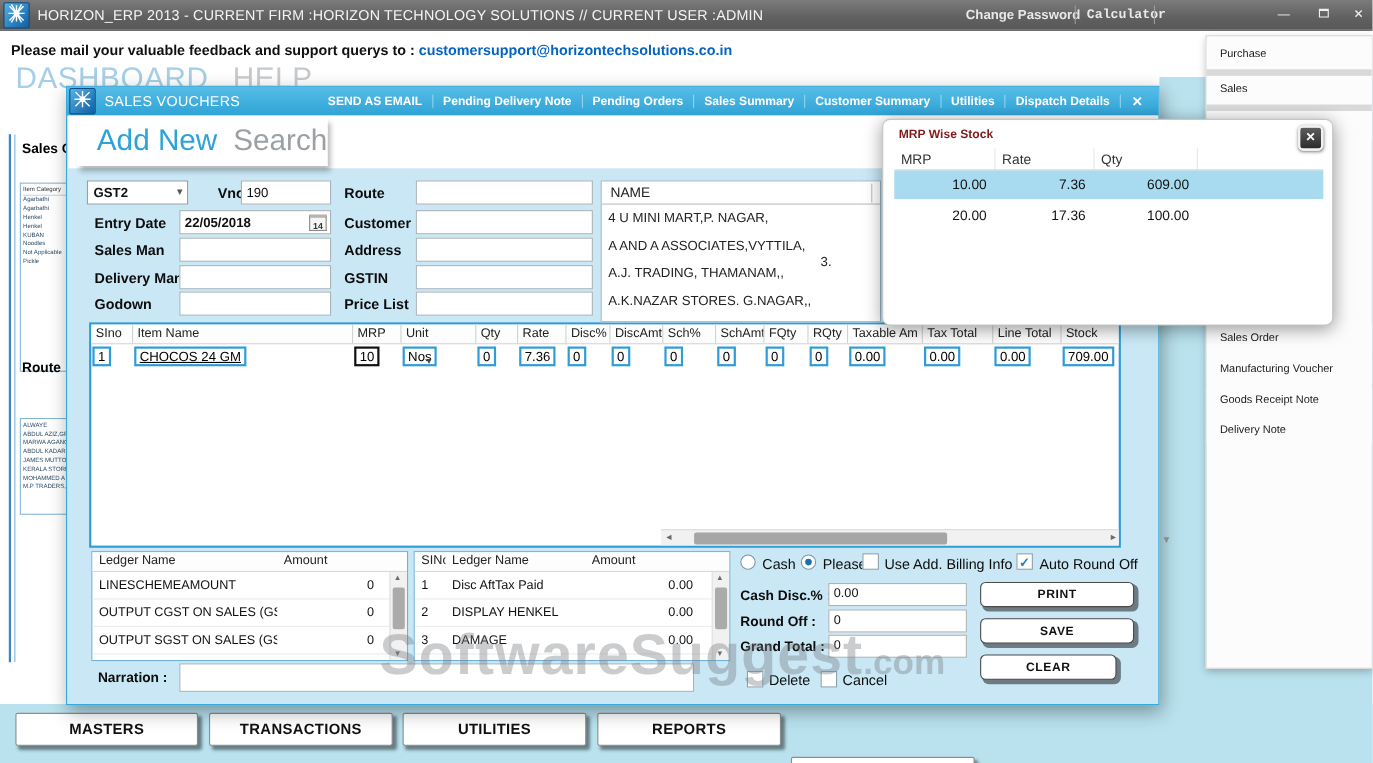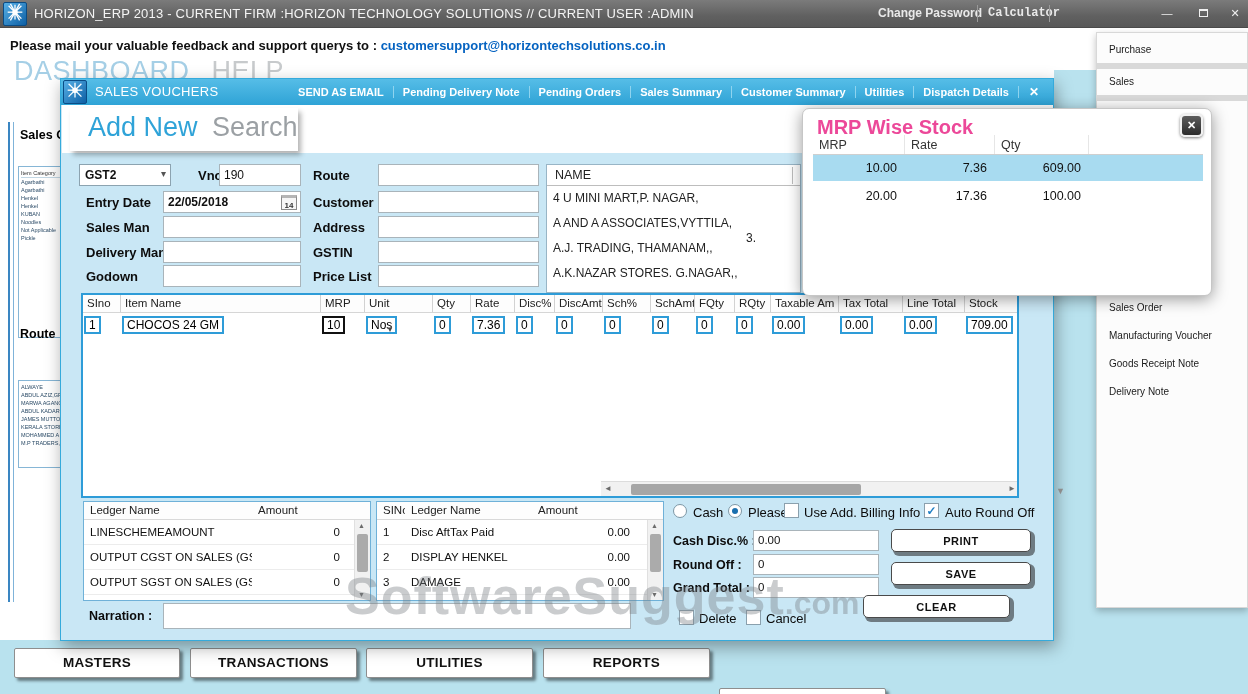--- a/index.html
+++ b/index.html
@@ -128,21 +128,21 @@
     font-weight:bold; color:#1f7fc4; text-align:center; line-height:14px; }
   .plabel { position:absolute; font-size:13px; color:#0c0c0c; white-space:nowrap; }
   .plabel.b { font-weight:bold; font-size:12.5px; }
   .pushbtn { position:absolute; background:#fff; border:1px solid #4a4a4a; border-radius:5px;
     box-shadow:3px 3px 0 1px rgba(35,35,35,.55); font-size:11px; font-weight:bold; letter-spacing:.5px;
     color:#111; text-align:center; cursor:default; }
 
   
   .popup { left:802px; top:108px; width:410px; height:188px; background:#fff; border:1px solid #c6c6c6;
     border-radius:7px; box-shadow:0 3px 16px rgba(0,0,0,.4); z-index:40; }
-  .popup .ptitle { position:absolute; left:14px; top:7px; font-size:20px; font-weight:bold; color:#ec4899; }
+  .popup .ptitle { position:absolute; left:14px; top:7px; font-size:11px; font-weight:bold; color:#7f1d1d; }
   .popup .pclose { position:absolute; right:8px; top:5px; width:23px; height:23px; border-radius:5px;
     background:linear-gradient(180deg,#5d5d5d,#2c2c2c); border:2px solid #f1f1f1;
     box-shadow:0 1px 3px rgba(0,0,0,.5); color:#fff; font-size:11px; font-weight:bold;
     text-align:center; line-height:19px; cursor:default; }
   .popup .phead { position:absolute; left:10px; top:26px; width:390px; height:20px; display:flex;
     border-bottom:1px solid #cfcfcf; }
   .popup .phead span { font-size:12.5px; color:#333; padding:3px 0 0 6px; flex:none; border-right:1px solid #e6e6e6; }
   .popup .prow { position:absolute; left:10px; width:390px; height:26px; display:flex; }
   .popup .prow span { font-size:12.5px; color:#111; padding:6px 8px 0 0; flex:none; text-align:right; }
   .popup .prow.sel { background:#a8dbf0; }
@@ -323,21 +323,21 @@
         <span class="gh" style="width:44px;">SchAmt</span>
         <span class="gh" style="width:40px;">FQty</span>
         <span class="gh" style="width:36px;">RQty</span>
         <span class="gh" style="width:68px;">Taxable Am</span>
         <span class="gh" style="width:64px;">Tax Total</span>
         <span class="gh" style="width:62px;">Line Total</span>
         <span class="gh" style="width:56px;">Stock</span>
       </div>
       <div class="grow">
         <span class="gc" style="width:38px;"><span class="gi">1</span></span>
-        <span class="gc" style="width:200px;"><span class="gi">CHOCOS 24 GM</span></span>
+        <span class="gc" style="width:200px;text-decoration:underline;"><span class="gi">CHOCOS 24 GM</span></span>
         <span class="gc" style="width:44px;"><span class="gi num focus">10</span></span>
         <span class="gc" style="width:68px;"><span class="gi combo2"><span>Nos</span><span class="arr">▾</span></span></span>
         <span class="gc" style="width:38px;"><span class="gi num">0</span></span>
         <span class="gc" style="width:44px;"><span class="gi num">7.36</span></span>
         <span class="gc" style="width:40px;"><span class="gi num">0</span></span>
         <span class="gc" style="width:48px;"><span class="gi num">0</span></span>
         <span class="gc" style="width:48px;"><span class="gi num">0</span></span>
         <span class="gc" style="width:44px;"><span class="gi num">0</span></span>
         <span class="gc" style="width:40px;"><span class="gi num">0</span></span>
         <span class="gc" style="width:36px;"><span class="gi num">0</span></span>
@@ -421,21 +421,21 @@
 
     <span class="plabel b" style="left:612px;top:455px;">Cash Disc.% :</span>
     <div class="finput" style="left:692px;top:451px;width:126px;height:21px;font-size:11.5px;">0.00</div>
     <span class="plabel b" style="left:612px;top:479px;">Round Off :</span>
     <div class="finput" style="left:692px;top:475px;width:126px;height:21px;font-size:11.5px;">0</div>
     <span class="plabel b" style="left:612px;top:502px;">Grand Total :</span>
     <div class="finput" style="left:692px;top:498px;width:126px;height:21px;font-size:11.5px;">0</div>
 
     <div class="pushbtn" style="left:830px;top:450px;width:140px;height:23px;line-height:22px;">PRINT</div>
     <div class="pushbtn" style="left:830px;top:483px;width:140px;height:23px;line-height:22px;">SAVE</div>
-    <div class="pushbtn" style="left:802px;top:516px;width:147px;height:23px;line-height:22px;">CLEAR</div>
+    <div class="pushbtn" style="left:830px;top:516px;width:124px;height:23px;line-height:22px;">CLEAR</div>
 
     <span class="cbox" style="left:618px;top:531px;"></span>
     <span class="plabel" style="left:638px;top:532px;">Delete</span>
     <span class="cbox" style="left:685px;top:531px;"></span>
     <span class="plabel" style="left:705px;top:532px;">Cancel</span>
 
     <span class="flabel" style="left:28px;top:530px;font-size:12.5px;">Narration :</span>
     <div class="finput" style="left:102px;top:524px;width:468px;height:26px;"></div>
   </div>
 

